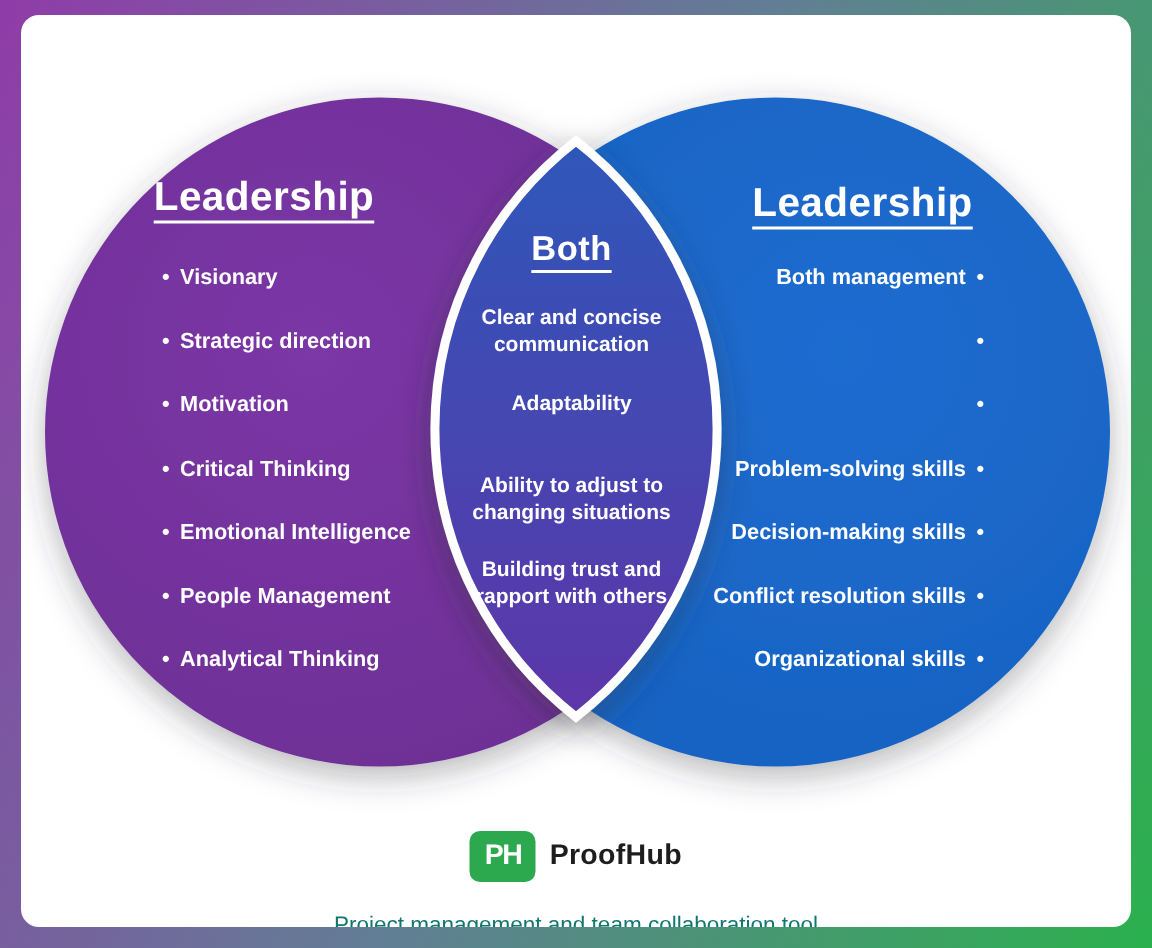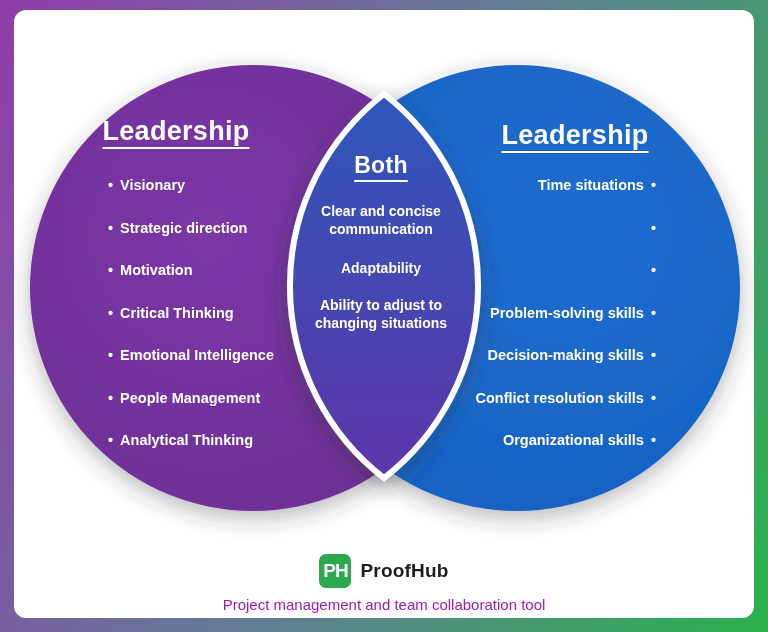--- a/index.html
+++ b/index.html
@@ -44,32 +44,32 @@
   .mgmt-list { right: 98px; }
   .mgmt-list li { justify-content: flex-end; }
   .bullet-l { margin-right: 7px; }
   .bullet-r { margin-left: 7px; }
 
   
   .both-item {
     position: absolute; left: 292px; width: 150px; text-align: center;
     color: #ffffff; font-weight: bold; font-size: 14px; line-height: 17.5px;
   }
-  .bi1 { top: 193px; } .bi2 { top: 250px; } .bi3 { top: 287px; } .bi4 { top: 361px; }
+  .bi1 { top: 193px; } .bi2 { top: 250px; } .bi3 { top: 305px; } .bi4 { top: 361px; }
 
   
   .footer { position: absolute; left: 0; right: 0; top: 544px; text-align: center; }
   .brand-row { display: flex; justify-content: center; align-items: center; gap: 9px; }
   .logo {
-    width: 32px; height: 34px; border-radius: 7px; background: #2ca84e;
+    width: 44px; height: 34px; border-radius: 7px; background: #2ca84e;
     color: #ffffff; font-weight: bold; font-size: 19px; letter-spacing: -1px;
     display: flex; align-items: center; justify-content: center;
   }
   .brand { font-size: 19px; font-weight: bold; color: #1d1d1d; letter-spacing: 0.2px; }
-  .tagline { margin-top: 8px; font-size: 15px; color: #a21caf; }
+  .tagline { margin-top: 20px; font-size: 15px; color: #0f766e; }
 </style>
 </head>
 <body>
 
 <div class="frame">
   <div class="card">
 
     <svg class="venn" viewBox="0 0 740 608" aria-hidden="true">
       <defs>
         <radialGradient id="gL" cx="40%" cy="38%" r="78%">
@@ -123,21 +123,21 @@
           <span>People Management</span>
         </li>
       <li>
           <span class="bullet-l">•</span>
           <span>Analytical Thinking</span>
         </li>
     </ul>
 
     <ul class="side-list mgmt-list">
       <li>
-          <span>Time situations</span>
+          <span>Both management</span>
           <span class="bullet-r">•</span>
         </li>
       <li>
           <span class="bullet-r">•</span>
         </li>
       <li>
           <span class="bullet-r">•</span>
         </li>
       <li>
           <span>Problem-solving skills</span>
@@ -153,20 +153,21 @@
         </li>
       <li>
           <span>Organizational skills</span>
           <span class="bullet-r">•</span>
         </li>
     </ul>
 
     <div class="both-item bi2">Adaptability</div>
     <div class="both-item bi1">Clear and concise communication</div>
     <div class="both-item bi3">Ability to adjust to changing situations</div>
+    <div class="both-item bi4">Building trust and rapport with others</div>
 
     <div class="footer">
       <div class="brand-row">
         <span class="logo">
             <span>PH</span>
           </span>
         <span class="brand">ProofHub</span>
       </div>
       <div class="tagline">Project management and team collaboration tool</div>
     </div>

